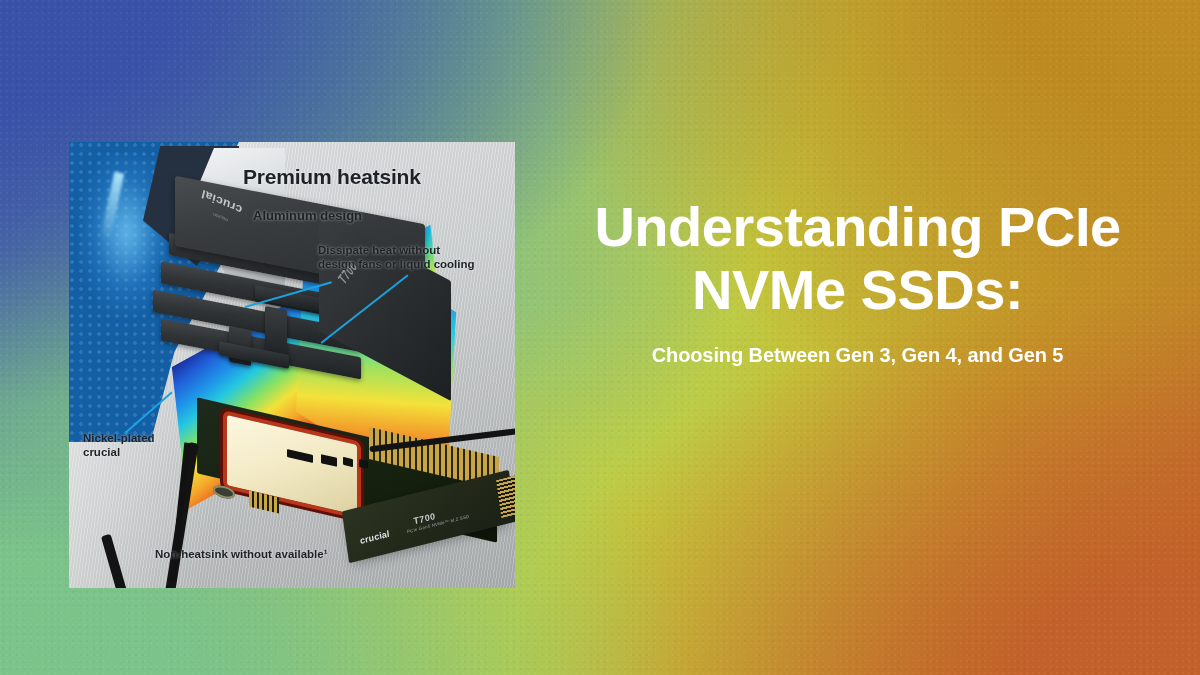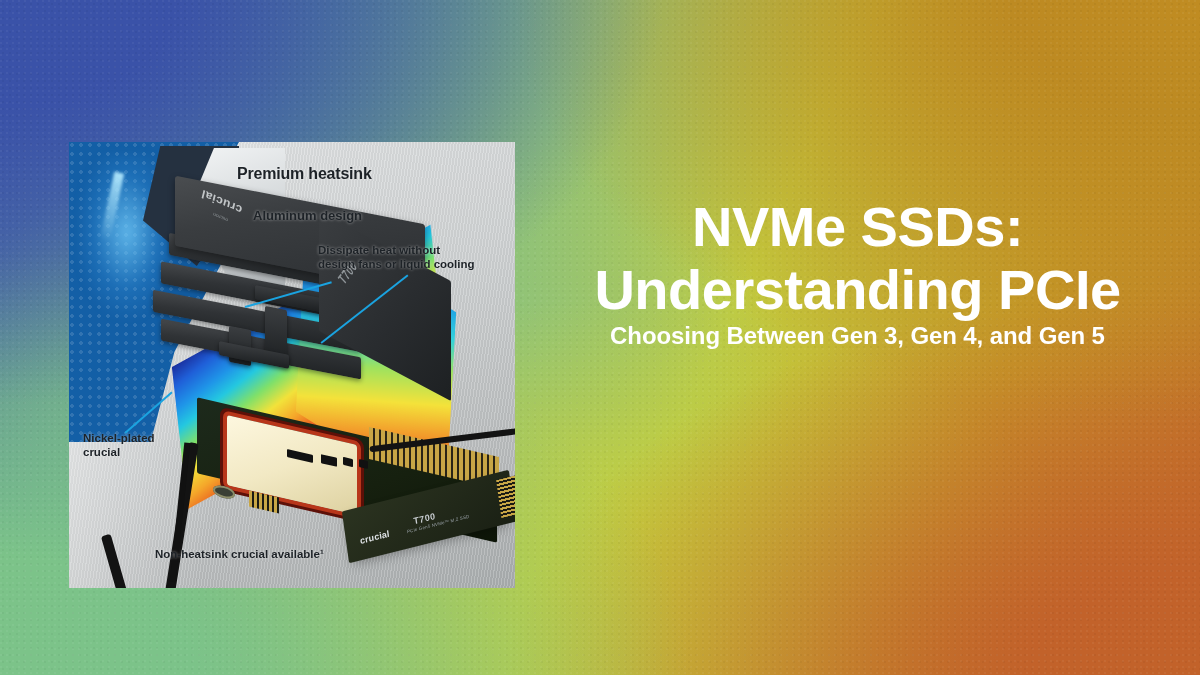--- a/index.html
+++ b/index.html
@@ -224,21 +224,21 @@
 
   
   .callout {
     position:absolute;
     color:#1d2227;
     font-weight:700;
     font-family:"Liberation Sans", sans-serif;
     line-height:1.22;
     text-shadow:0 0 3px rgba(255,255,255,.55);
   }
-  #callout-premium-heatsink { left:168px; top:22px; font-size:16px; letter-spacing:-.2px; }
+  #callout-premium-heatsink { left:174px; top:22px; font-size:21px; letter-spacing:-.2px; }
   #callout-aluminum         { left:184px; top:66px; font-size:13px; }
   #callout-dissipate        { left:249px; top:101px; font-size:11.5px; text-align:left; }
   #callout-nickel           { left:14px;  top:289px; font-size:11.5px; }
   #callout-nonheatsink      { left:86px;  top:405px; font-size:11.5px; }
 
   .leader { position:absolute; background:#1aa3e0; height:1.6px; transform-origin:left center; }
   .leader-dark { position:absolute; background:#111; transform-origin:left center; }
 
   
   #headline-block {
@@ -249,21 +249,22 @@
     color:#ffffff;
     font-weight:700;
     font-size:56px;
     line-height:1.13;
     letter-spacing:-.5px;
     white-space:nowrap;
   }
   #subtitle {
     color:#ffffff;
     font-weight:700;
-    font-size:24px;
+    font-size:20px;
+    margin-top:22px;
     letter-spacing:-.1px;
     white-space:nowrap;
   }
 </style>
 </head>
 <body>
 
 <div id="banner">
 
   <div class="bg-base"></div>
@@ -339,22 +340,22 @@
     <div class="callout" id="callout-dissipate">
       <div>Dissipate heat without</div>
       <div>design fans or liquid cooling</div>
     </div>
 
     <div class="callout" id="callout-nickel">
       <div>Nickel-plated</div>
       <div>crucial</div>
     </div>
 
-    <div class="callout" id="callout-nonheatsink">Non-heatsink crucial available¹</div>
+    <div class="callout" id="callout-nonheatsink">Non-heatsink without available¹</div>
   </div>
 
   <div id="headline-block">
+    <div id="title-line-1">Understanding PCIe</div>
     <div id="title-line-2">NVMe SSDs:</div>
-    <div id="title-line-1">Understanding PCIe</div>
     <div id="subtitle">Choosing Between Gen 3, Gen 4, and Gen 5</div>
   </div>
 
 </div>
 
 </body></html>

